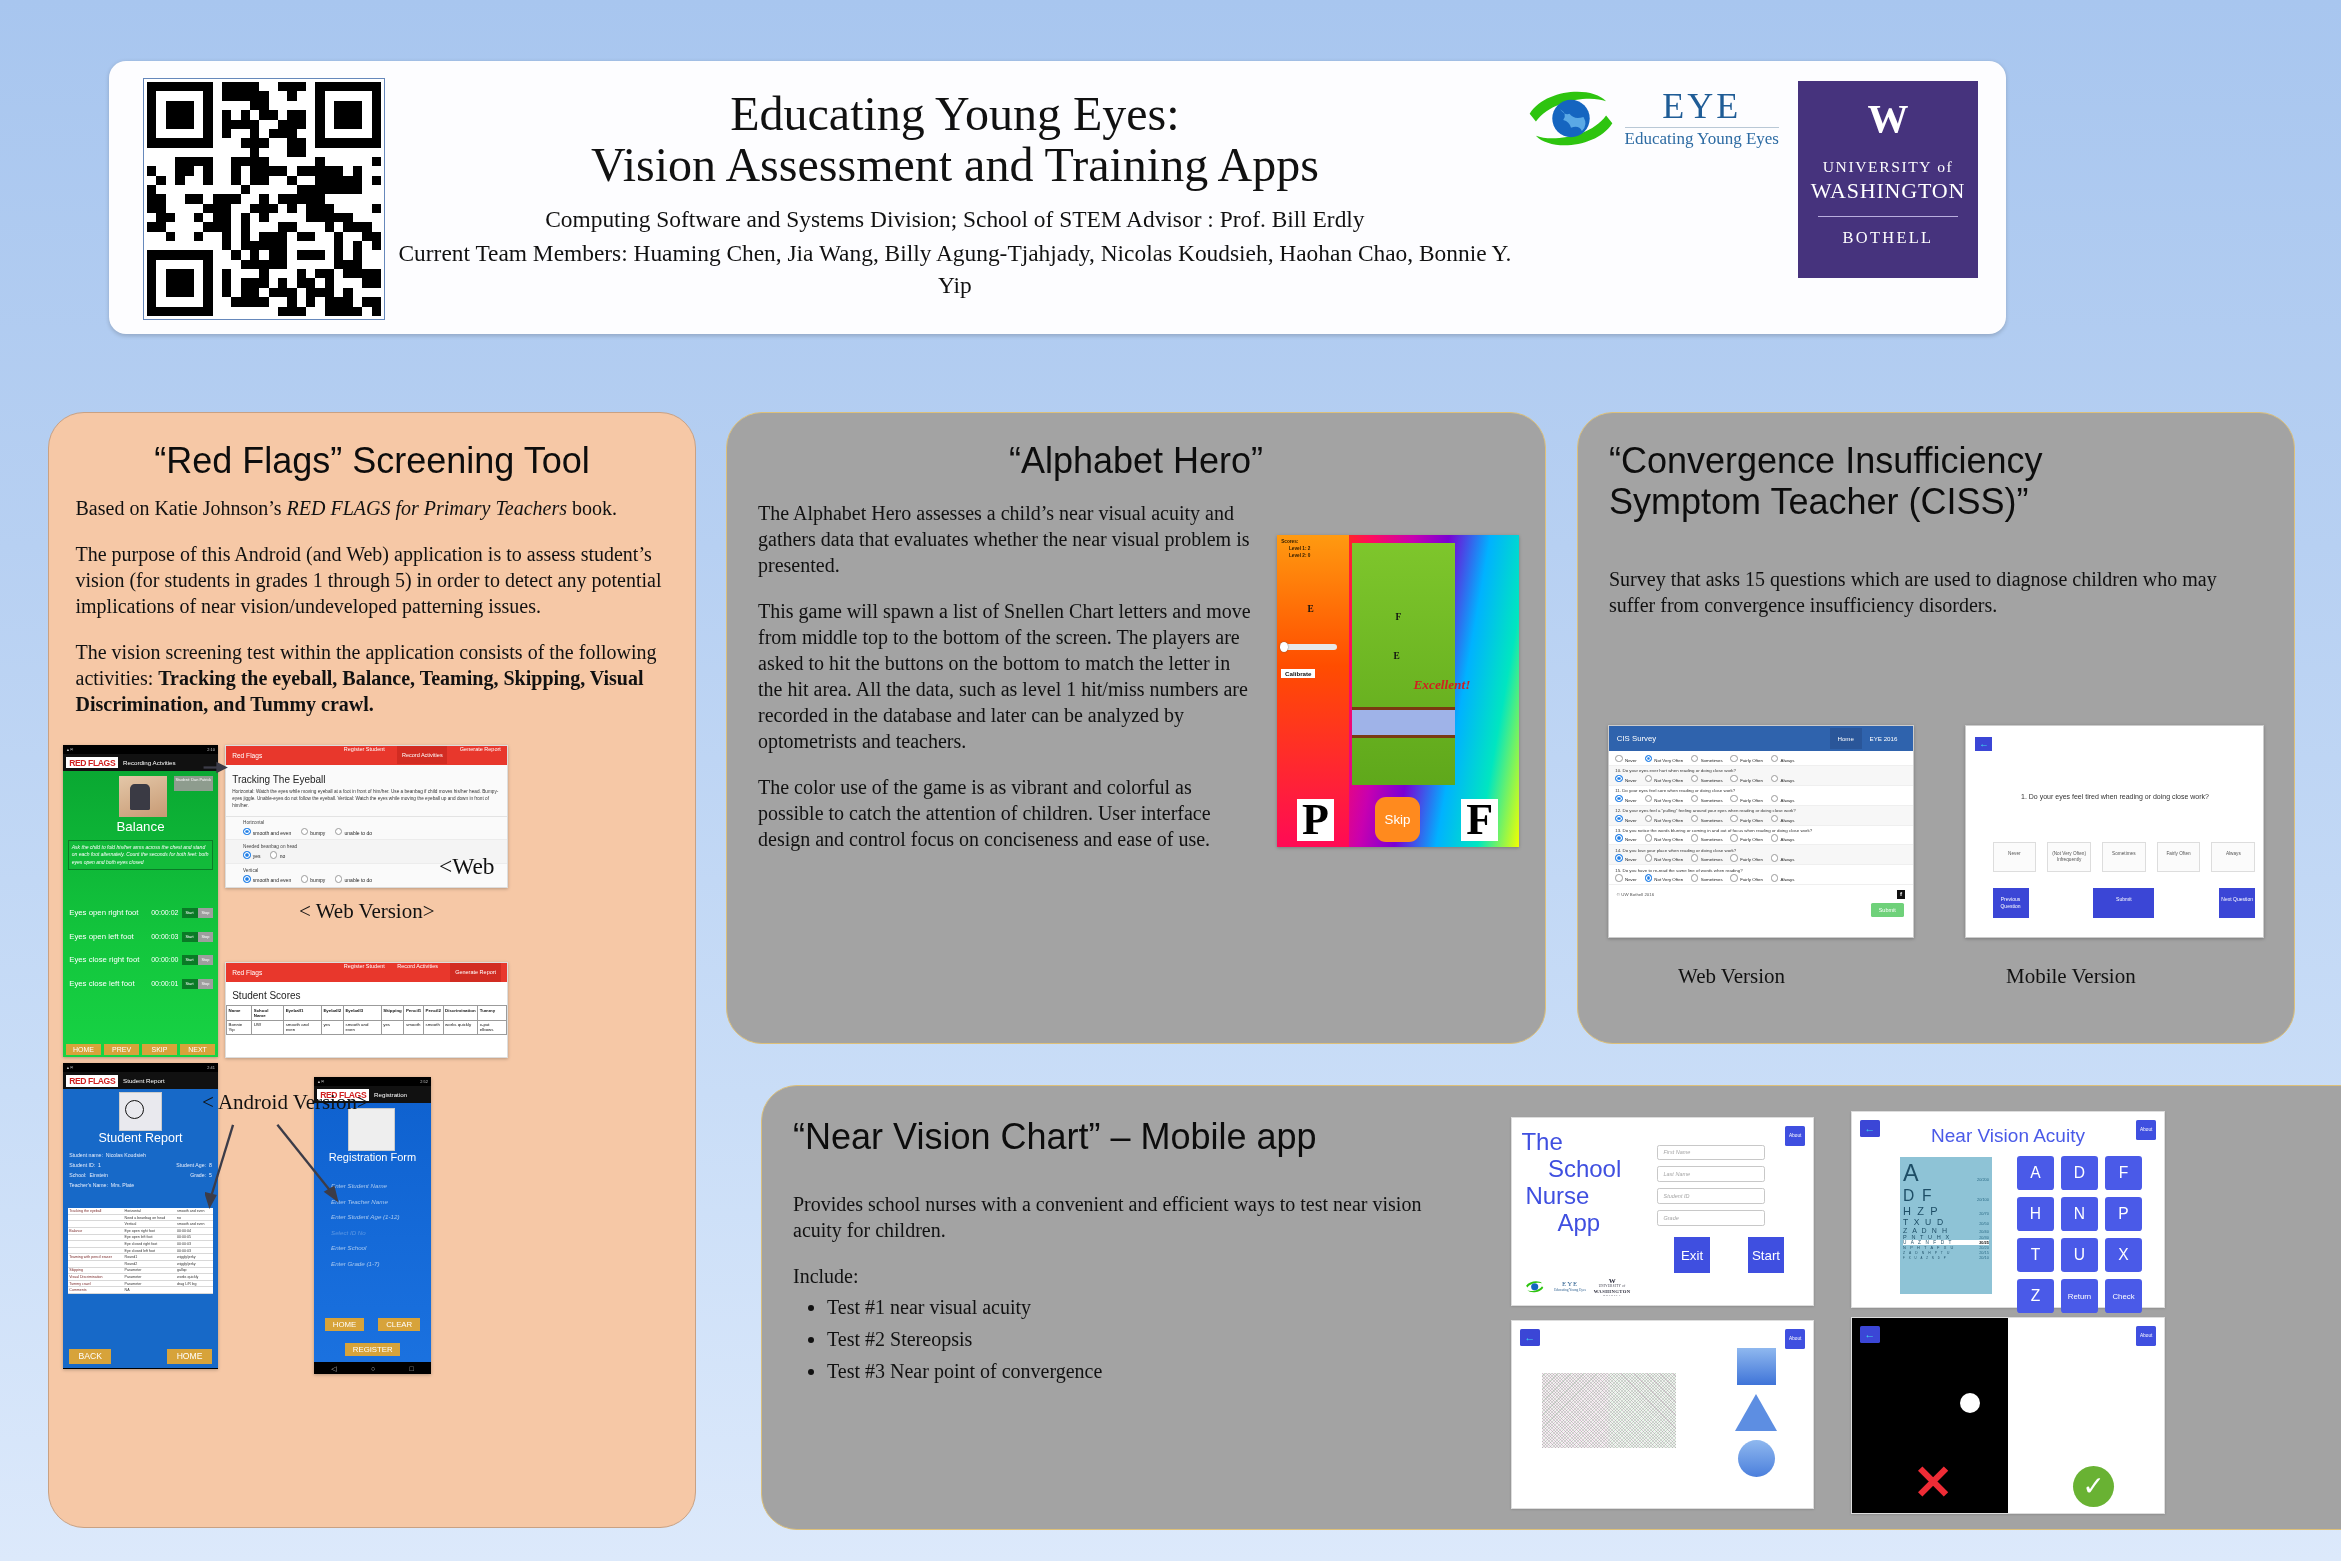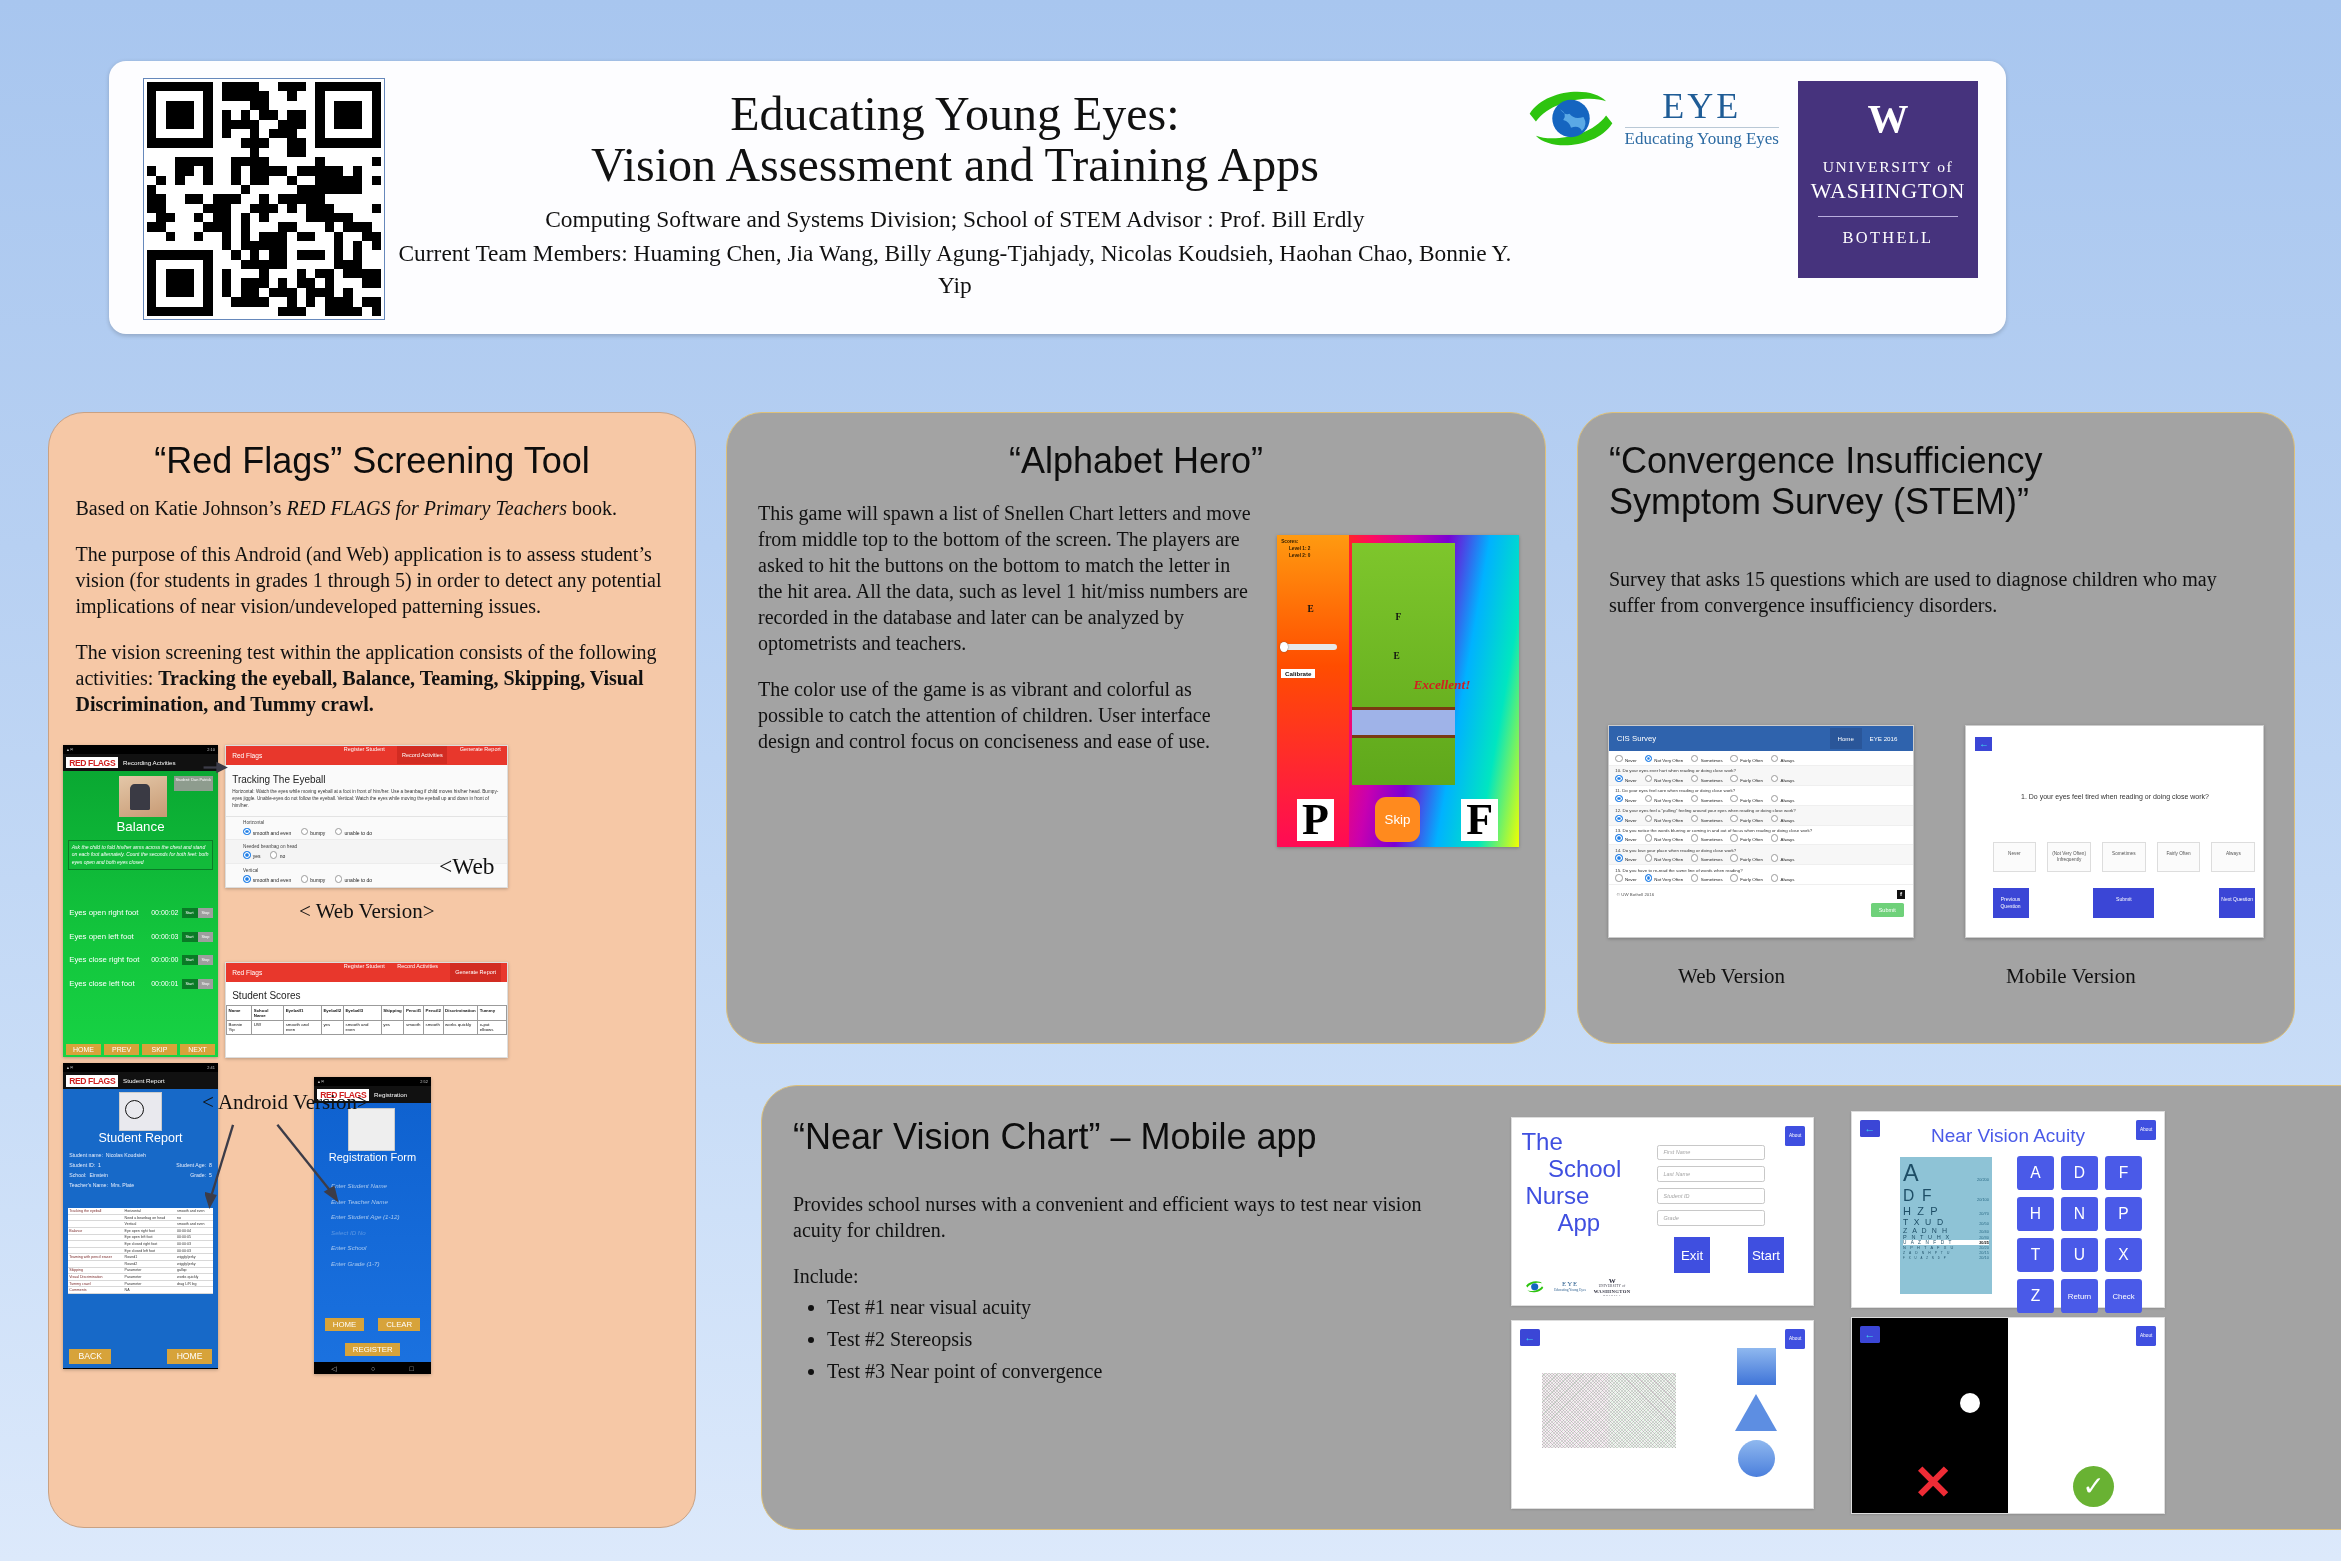--- a/index.html
+++ b/index.html
@@ -1171,20 +1171,21 @@
         <line x1="2" y1="20" x2="24" y2="20"></line>
           <polygon points="30,20 20,15 20,25" fill="#3c3c48"></polygon>
       </svg>
     </div>
   </div>
 
   <div class="panel cream" id="panel-alphabet">
     <div style="padding:26.5px 31px 0;">
       <div class="p-title">“Alphabet Hero”</div>
       <div class="p-body" style="margin-top:19px;width:500px;">
+        <p>The Alphabet Hero assesses a child’s near visual acuity and gathers data that evaluates whether the near visual problem is presented.</p>
         <p>This game will spawn a list of Snellen Chart letters and move from middle top to the bottom of the screen. The players are asked to hit the buttons on the bottom to match the letter in the hit area. All the data, such as level 1 hit/miss numbers are recorded in the database and later can be analyzed by optometrists and teachers.</p>
         <p>The color use of the game is as vibrant and colorful as possible to catch the attention of children. User interface design and control focus on conciseness and ease of use.</p>
       </div>
     </div>
 
     <div class="shot" id="shot-game">
       <div class="game-bg"></div>
       <div class="game-left"></div>
       <div class="game-strip">
           <div class="band"></div>
@@ -1204,21 +1205,21 @@
         <div class="g-key">P</div>
         <div class="g-skip">Skip</div>
         <div class="g-key">F</div>
       </div>
     </div>
   </div>
 
   <div class="panel cream" id="panel-ciss">
     <div style="padding:26.5px 31px 0;">
       <div class="p-title left">“Convergence Insufficiency</div>
-      <div class="p-title left">Symptom Survey (STEM)”</div>
+      <div class="p-title left">Symptom Teacher (CISS)”</div>
       <div class="p-body" style="margin-top:44px;">
         <p>Survey that asks 15 questions which are used to diagnose children who may suffer from convergence insufficiency disorders.</p>
       </div>
     </div>
 
     <div class="shot" id="shot-ciss-web">
       <div class="ciss-bar">
         <span>CIS Survey</span>
         <span class="nav" id="ciss-nav">
             <span class="active">Home</span>

